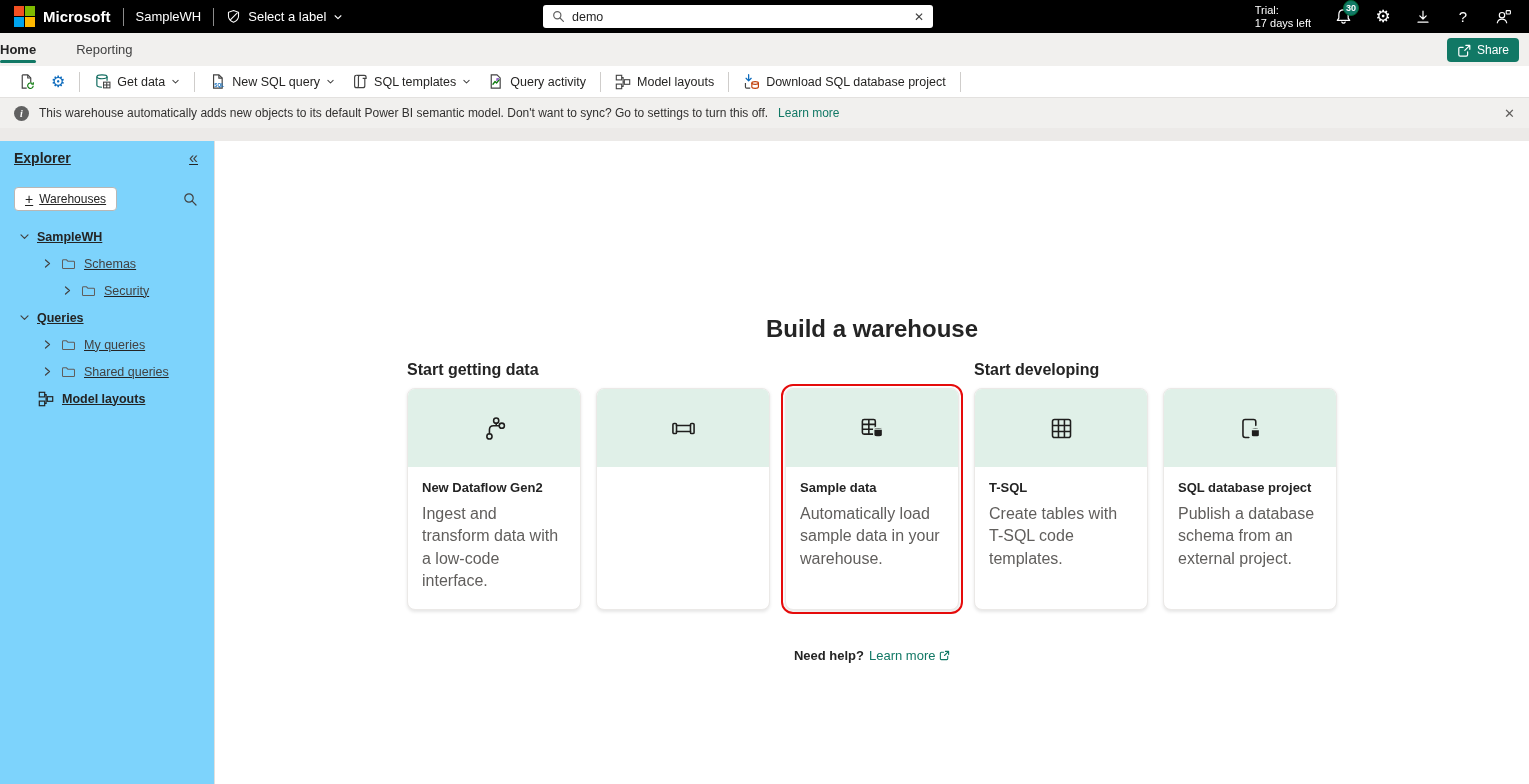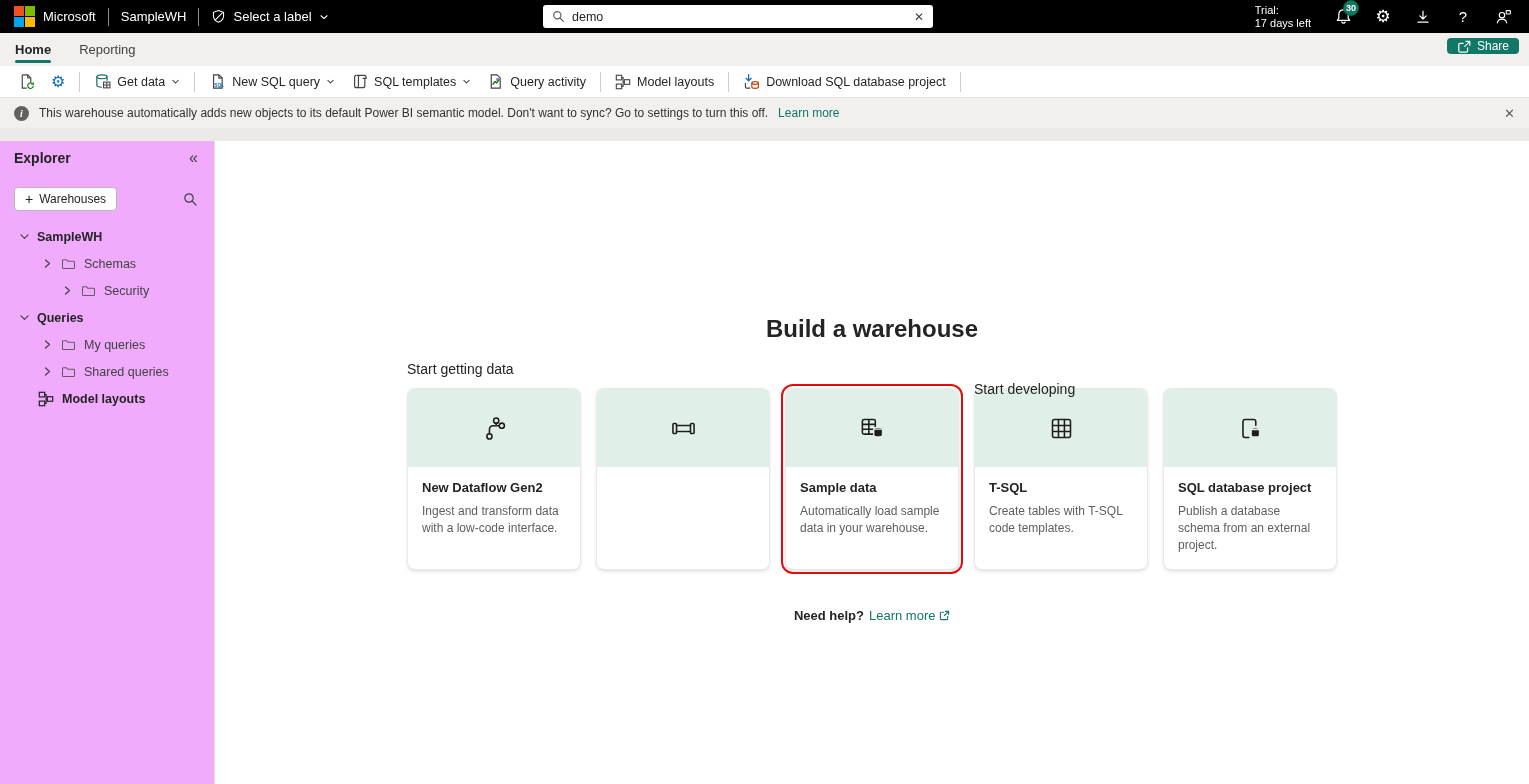--- a/index.html
+++ b/index.html
@@ -5,43 +5,43 @@
   * { box-sizing: border-box; margin: 0; padding: 0; }
   body { margin: 0; background: #fff; }
   .screen { width: 1529px; height: 784px; position: relative; overflow: hidden;
             font-family: "Liberation Sans", sans-serif; color: #242424; background: #fff; }
 
   
   .topbar { height: 33px; background: #000; color: #fff; display: flex; align-items: center; position: relative; }
   .tb-left { display: flex; align-items: center; padding-left: 14px; }
   .ms-logo { display: grid; grid-template-columns: 10px 10px; grid-template-rows: 10px 10px; gap: 1px; margin-right: 8px; }
   .ms-logo i { display: block; }
-  .brand { font-size: 13px; font-weight: 400; }
+  .brand { font-size: 15px; font-weight: 700; }
   .tb-divider { width: 1px; height: 18px; background: rgba(255,255,255,.55); margin: 0 12px; }
   .workspace { font-size: 13px; }
   .label-btn { display: flex; align-items: center; gap: 7px; font-size: 13px; cursor: pointer; }
   .search-box { position: absolute; left: 543px; top: 5px; width: 390px; height: 23px; background: #fff;
                 border-radius: 3px; display: flex; align-items: center; padding: 0 9px; gap: 7px; color: #242424; }
   .search-box input { border: none; outline: none; flex: 1; font: 12.5px "Liberation Sans", sans-serif; color: #242424; background: transparent; }
   .search-clear { color: #424242; font-size: 12px; cursor: pointer; }
   .tb-right { margin-left: auto; display: flex; align-items: center; padding-right: 6px; }
   .trial { font-size: 11px; line-height: 13px; margin-right: 12px; }
   .tb-icon { width: 40px; height: 33px; display: flex; align-items: center; justify-content: center; position: relative; cursor: pointer; }
   .badge { position: absolute; top: 0; right: 4px; background: #117865; border: 1px solid #063; color: #fff;
            font-size: 9px; font-weight: 700; width: 16px; height: 16px; border-radius: 50%;
            display: flex; align-items: center; justify-content: center; }
   .gear-white { font-size: 17px; color: #fff; line-height: 1; }
   .help-glyph { font-size: 15px; color: #fff; }
 
   
-  .tabbar { height: 33px; background: #f1f0ee; display: flex; align-items: center; padding-left: 15px; gap: 28px; position: relative; }
+  .tabbar { height: 33px; background: #f1f0ee; display: flex; align-items: center; gap: 40px; position: relative; }
   .tab { font-size: 13px; color: #424242; height: 100%; display: flex; align-items: center; position: relative; cursor: pointer; }
   .tab.active { font-weight: 700; color: #242424; }
   .tab.active::after { content: ""; position: absolute; left: 0; right: 0; bottom: 3px; height: 3px; border-radius: 2px; background: #117865; }
-  .share-btn { position: absolute; right: 10px; top: 5px; height: 16px; background: #117865; border: none; border-radius: 4px;
+  .share-btn { position: absolute; right: 10px; top: 5px; height: 24px; background: #117865; border: none; border-radius: 4px;
                color: #fff; font: 12px "Liberation Sans", sans-serif; display: flex; align-items: center; gap: 6px; padding: 0 10px; cursor: pointer; }
 
   
   .toolbar { height: 32px; background: #fff; border-bottom: 1px solid #e3e1df; display: flex; align-items: center; padding-left: 10px; }
   .tool-btn { display: flex; align-items: center; gap: 6px; font: 12.5px "Liberation Sans", sans-serif; color: #252423;
               background: transparent; border: none; padding: 0 8px; height: 26px; border-radius: 4px; cursor: pointer; }
   .tool-divider { width: 1px; height: 20px; background: #cfcdcb; margin: 0 6px; }
   .gear-blue { font-size: 16px; color: #0f6cbd; line-height: 1; }
 
   
@@ -49,47 +49,47 @@
             font-size: 12px; color: #323130; position: relative; }
   .info-dot { width: 15px; height: 15px; border-radius: 50%; background: #616161; color: #fff; flex-shrink: 0;
               font: italic 700 10px "Liberation Serif", serif; display: flex; align-items: center; justify-content: center; }
   .banner-link { color: #117865; cursor: pointer; }
   .banner-close { position: absolute; right: 14px; color: #605e5c; font-size: 13px; cursor: pointer; }
 
   .gap-strip { height: 13px; background: #eceae8; }
 
   
   .content { display: flex; height: 643px; }
-  .sidebar { width: 215px; flex-shrink: 0; background: #f0abfc; border-right: 1px solid #e1dfdd; padding-top: 8px; }
+  .sidebar { width: 215px; flex-shrink: 0; background: #7dd3fc; border-right: 1px solid #e1dfdd; padding-top: 8px; text-decoration: underline; }
   .exp-header { display: flex; align-items: center; justify-content: space-between; padding: 0 16px 0 14px; height: 18px; }
   .exp-title { font-size: 14px; font-weight: 700; }
   .collapse { font-size: 16px; color: #424242; cursor: pointer; line-height: 1; }
   .exp-actions { display: flex; align-items: center; justify-content: space-between; padding: 0 16px 0 14px; margin-top: 20px; }
   .warehouses-btn { display: flex; align-items: center; gap: 6px; border: 1px solid #b9b7b5; border-radius: 4px; height: 24px;
                     padding: 0 10px; font: 12px "Liberation Sans", sans-serif; background: #fff; color: #242424; cursor: pointer; }
   .plus { font-size: 14px; line-height: 1; }
   .tree { margin-top: 12px; }
   .tree-row { height: 27px; display: flex; align-items: center; gap: 8px; font-size: 12.5px; color: #424242; cursor: pointer; }
   .tree-row.bold { font-weight: 700; color: #242424; }
   .chev-box { display: flex; width: 9px; flex-shrink: 0; }
 
   .main { flex: 1; background: #fff; }
   .main-inner { width: 930px; margin: 0 auto; padding-top: 174px; }
   .build-title { font-size: 24px; font-weight: 700; text-align: center; color: #242424; }
   .sections { position: relative; height: 18px; margin-top: 18px; }
-  .section-title { position: absolute; top: 0; font-size: 14px; font-weight: 400; }
-  .section-2 { left: 567px; margin-top: 20px; }
+  .section-title { position: absolute; top: 0; font-size: 16px; font-weight: 700; }
+  .section-2 { left: 567px; }
   .cards { display: flex; gap: 15px; margin-top: 9px; }
   .card { width: 199px; background: #fff; border: 1px solid #ebe9e7; border-radius: 8px; overflow: hidden;
           box-shadow: 0 1.6px 3.6px rgba(0,0,0,.1); cursor: pointer; }
   .card.highlighted { outline: 2px solid #e50b0b; outline-offset: 2px; }
   .card-head { height: 78px; background: #e0f0e8; display: flex; align-items: center; justify-content: center; }
   .card-body { padding: 13px 14px 16px; }
   .card-title { font-size: 13px; font-weight: 700; margin-bottom: 8px; }
-  .card-desc { font-size: 12px; color: #605e5c; line-height: 1.4; }
+  .card-desc { font-size: 16px; color: #605e5c; line-height: 1.4; }
   .help-line { margin-top: 38px; text-align: center; font-size: 13px; }
   .help-prefix { font-weight: 700; margin-right: 5px; }
   .help-link { color: #117865; cursor: pointer; }
   svg { display: block; }
 </style>
 </head>
 <body>
 
 <div class="screen">
 

